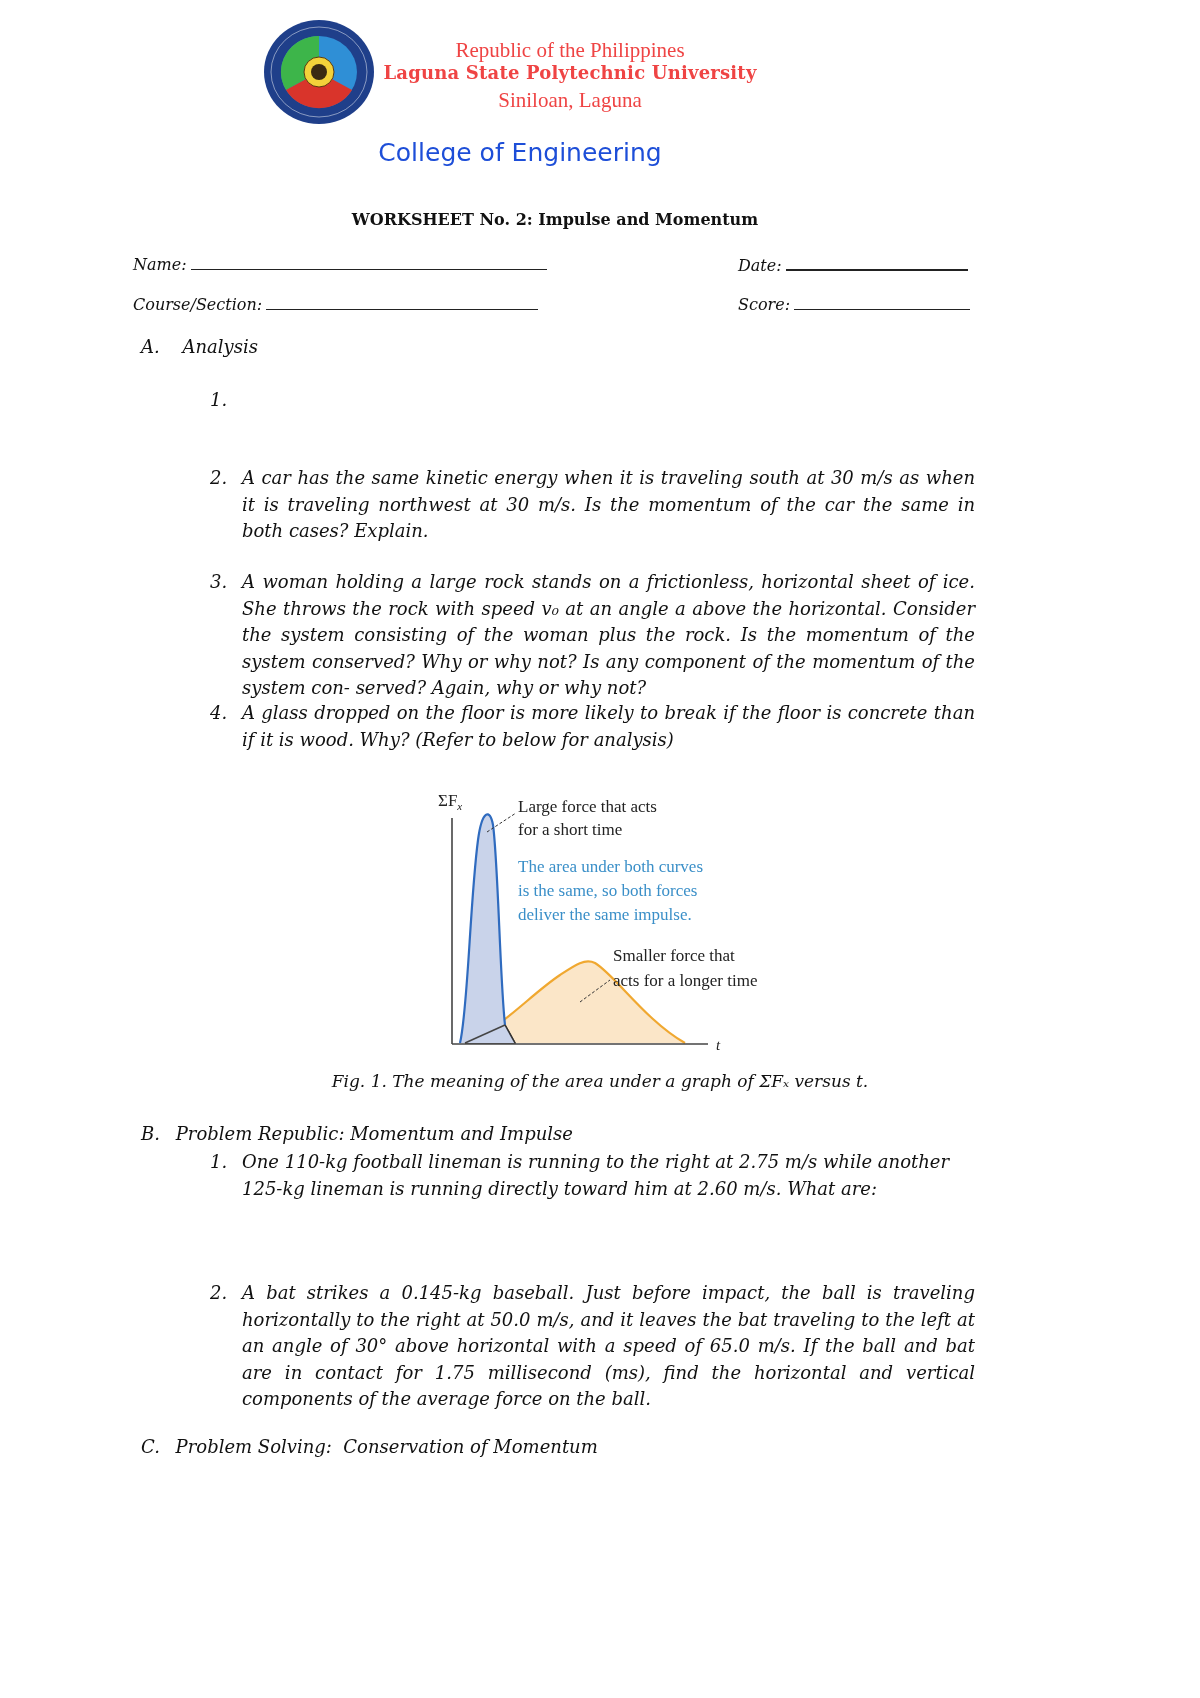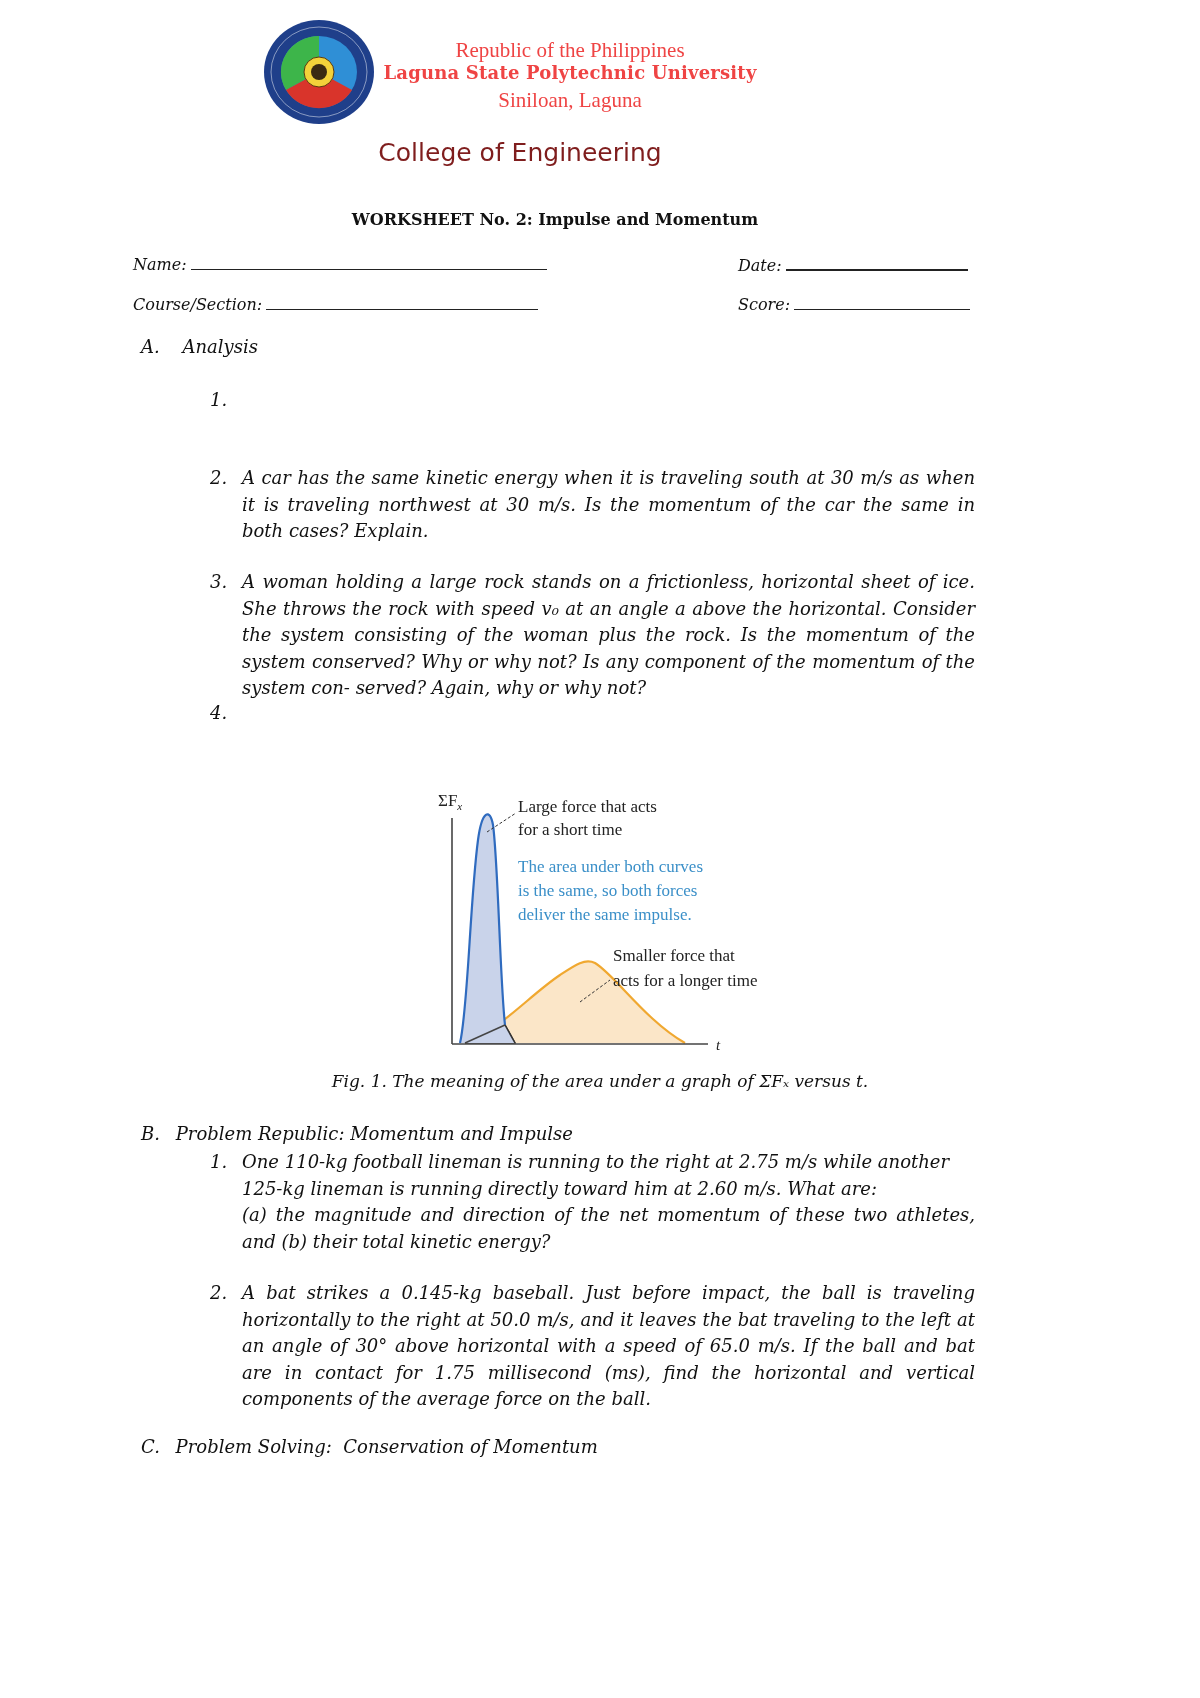--- a/index.html
+++ b/index.html
@@ -7,21 +7,21 @@
   .serif-it { font-family: "DejaVu Serif", serif; font-style: italic; }
   .abs { position: absolute; }
 
   
   #logo { left: 262px; top: 18px; width: 114px; height: 108px; }
   .hdr-line { left: 380px; width: 380px; text-align: center; font-family: "Liberation Serif", serif; color: #ef4444; }
   #hdr1 { top: 38px; font-size: 21px; }
   #hdr2 { top: 62px; font-size: 21px; font-weight: bold; letter-spacing: 0.2px; font-family: "DejaVu Serif", serif; font-size: 18px; }
   #hdr3 { top: 88px; font-size: 21px; }
 
-  #college { left: 0; width: 1040px; top: 138px; text-align: center; font-family: "DejaVu Sans", sans-serif; font-size: 25px; color: #7f1d1d; }
+  #college { left: 0; width: 1040px; top: 138px; text-align: center; font-family: "DejaVu Sans", sans-serif; font-size: 25px; color: #1d4ed8; }
   #worksheet-title { left: 0; width: 1110px; top: 210px; text-align: center; font-family: "DejaVu Serif", serif; font-weight: bold; font-size: 16px; }
 
   .field { font-size: 16px; }
   .field .blank { display: inline-block; border-bottom: 1.5px solid #222; vertical-align: baseline; height: 14px; margin-left: 4px; }
 
   .section-head { font-size: 18px; }
   .q { font-size: 18px; line-height: 26.5px; text-align: justify; }
   .q .num { position: absolute; left: -32px; top: 0; }
 
   #caption { left: 0; width: 1200px; top: 1071px; text-align: center; font-size: 17px; }
@@ -73,20 +73,21 @@
 <div class="abs q serif-it" style="left:242px; top:465px; width:733px;">
   <span class="num">2.</span>
   <span>A car has the same kinetic energy when it is traveling south at 30 m/s as when it is traveling northwest at 30 m/s. Is the momentum of the car the same in both cases? Explain.</span>
 </div>
 <div class="abs q serif-it" style="left:242px; top:569px; width:733px;">
   <span class="num">3.</span>
   <span>A woman holding a large rock stands on a frictionless, horizontal sheet of ice. She throws the rock with speed v₀ at an angle a above the horizontal. Consider the system consisting of the woman plus the rock. Is the momentum of the system conserved? Why or why not? Is any component of the momentum of the system con- served? Again, why or why not?</span>
 </div>
 <div class="abs q serif-it" style="left:242px; top:700px; width:733px;">
   <span class="num">4.</span>
+  <span>A glass dropped on the floor is more likely to break if the floor is concrete than if it is wood. Why? (Refer to below for analysis)</span>
 </div>
 
 <div class="abs" style="left:430px; top:780px; width:360px; height:280px;">
   <svg width="360" height="280" viewBox="0 0 360 280">
 
     <path d="M35 263 C 70 250, 100 215, 130 195 C 145 185, 155 178, 165 183 C 185 195, 215 240, 255 263 Z" fill="#fbe6c8" stroke="none"></path>
     <path d="M35 263 C 70 250, 100 215, 130 195 C 145 185, 155 178, 165 183 C 185 195, 215 240, 255 263" fill="none" stroke="#f0a830" stroke-width="2.2"></path>
 
     <path d="M35 263 L 75 245 L 85 263 Z" fill="#b9b3b5" stroke="#333" stroke-width="1.5"></path>
 
@@ -117,21 +118,20 @@
 <div class="abs serif-it" id="caption">Fig. 1. The meaning of the area under a graph of ΣFₓ versus t.</div>
 
 <div class="abs section-head serif-it" style="left:141px; top:1123px;">
   <span>B.</span>
   <span style="margin-left:10px;">Problem Republic: Momentum and Impulse</span>
 </div>
 
 <div class="abs q serif-it" style="left:242px; top:1149px; width:733px;">
   <span class="num">1.</span>
   <div style="text-align:left;">One 110-kg football lineman is running to the right at 2.75 m/s while another 125-kg lineman is running directly toward him at 2.60 m/s. What are:</div>
-  <div>(a) the magnitude and direction of the net momentum of these two athletes, and (b) their total kinetic energy?</div>
 </div>
 
 <div class="abs q serif-it" style="left:242px; top:1280px; width:733px;">
   <span class="num">2.</span>
   <span>A bat strikes a 0.145-kg baseball. Just before impact, the ball is traveling horizontally to the right at 50.0 m/s, and it leaves the bat traveling to the left at an angle of 30° above horizontal with a speed of 65.0 m/s. If the ball and bat are in contact for 1.75 millisecond (ms), find the horizontal and vertical components of the average force on the ball.</span>
 </div>
 
 <div class="abs section-head serif-it" style="left:141px; top:1436px;">
   <span>C.</span>
   <span style="margin-left:10px; white-space:pre;">Problem Solving:  Conservation of Momentum</span>

